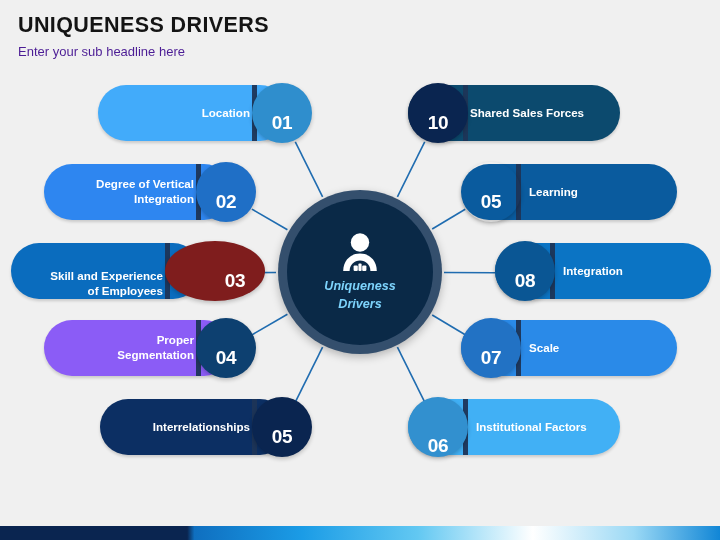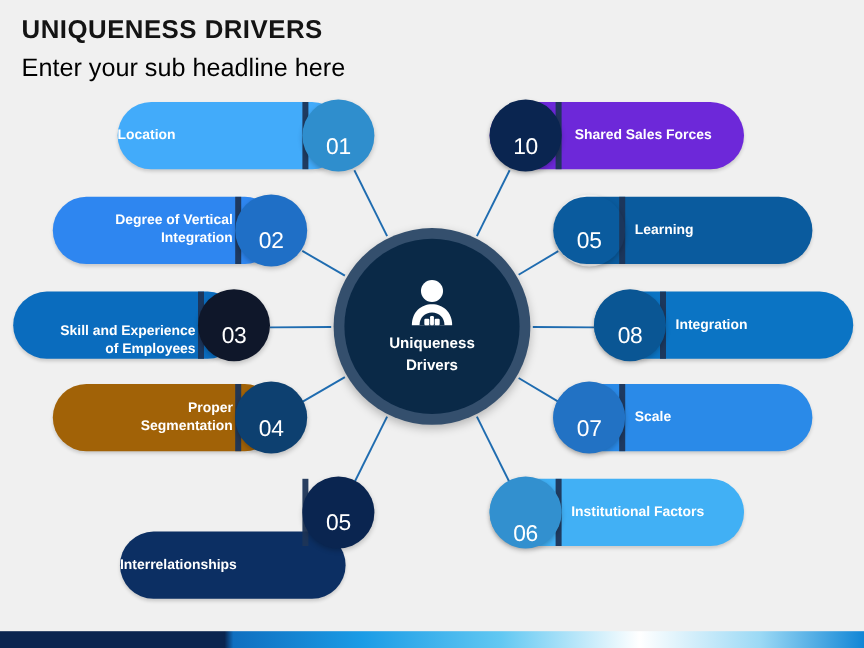--- a/index.html
+++ b/index.html
@@ -33,22 +33,22 @@
   #title {
     font-size: 21.5px;
     font-weight: bold;
     color: #141414;
     letter-spacing: 0.4px;
     line-height: 1.1;
     margin: 0;
     white-space: nowrap;
   }
   #subtitle {
-    font-size: 21px;
-    color: #000000;
+    font-size: 13px;
+    color: #4c1d95;
     font-weight: normal;
     margin: 7px 0 0 0;
     line-height: 1.1;
     white-space: nowrap;
   }
 
   
   #connectors {
     position: absolute;
     left: 0; top: 0;
@@ -97,21 +97,21 @@
     width: 60px;
     height: 60px;
     border-radius: 50%;
     display: flex;
     align-items: center;
     justify-content: center;
     box-shadow: 0 2px 4px rgba(0,0,0,0.22);
   }
   .num-circle span {
     font-size: 19px;
-    font-weight: normal;
+    font-weight: bold;
     color: #ffffff;
     letter-spacing: -0.3px;
     margin-top: 20px;
   }
 
   
   #hub {
     position: absolute;
     left: 278px;
     top: 190px;
@@ -135,24 +135,25 @@
     justify-content: center;
   }
   #hub-icon {
     margin-top: 2px;
     margin-bottom: 6px;
     line-height: 0;
   }
   #hub-text {
     font-size: 12.6px;
     font-weight: bold;
-    color: #ffffff;
+    color: #7dd3fc;
     text-align: center;
     line-height: 1.42;
     white-space: pre-line;
+    font-style: italic;
   }
 
   
   #bottom-bar {
     position: absolute;
     left: 0;
     bottom: 0;
     width: 720px;
     height: 14px;
   }
@@ -176,21 +177,21 @@
         <line x1="322.6" y1="347.2" x2="295.3" y2="402.1"></line>
         <line x1="397.4" y1="196.8" x2="424.7" y2="141.9"></line>
         <line x1="432.2" y1="229.0" x2="465.2" y2="209.3"></line>
         <line x1="444.0" y1="272.5" x2="495.0" y2="272.8"></line>
         <line x1="432.2" y1="315.0" x2="465.2" y2="334.7"></line>
         <line x1="397.4" y1="347.2" x2="424.7" y2="402.1"></line>
       </g>
   </svg>
 
   <div class="pill-row pill-left" style="left:0; top:85px; width:320px;">
-    <div class="pill-body" style="left: 98px; width: 190px; justify-content: flex-start; padding-right: 38px; background: rgb(66, 171, 250);">
+    <div class="pill-body" style="left: 98px; width: 190px; justify-content: flex-end; padding-right: 38px; background: rgb(66, 171, 250);">
       <div class="pill-label">Location</div>
     </div>
     <div class="notch" style="left:252px;"></div>
     <div class="num-circle" style="left: 252px; background: rgb(47, 142, 205);">
       <span>01</span>
     </div>
   </div>
 
   <div class="pill-row pill-left" style="left:0; top:164px; width:320px;">
     <div class="pill-body" style="left: 44px; width: 188px; justify-content: flex-end; padding-right: 38px; background: rgb(46, 134, 240);">
@@ -202,48 +203,48 @@
       <span>02</span>
     </div>
   </div>
 
   <div class="pill-row pill-left" style="left:0; top:243px; width:320px;">
     <div class="pill-body" style="left: 11px; width: 190px; justify-content: flex-end; padding-right: 38px; background: rgb(10, 108, 190); align-items: flex-end;">
       <div class="pill-label">Skill and Experience
 of Employees</div>
     </div>
     <div class="notch" style="left:165px;"></div>
-    <div class="num-circle" style="left: 165px; background: #0f172a;">
+    <div class="num-circle" style="left: 165px; background: #7f1d1d; padding-left: 40px;">
       <span>03</span>
     </div>
   </div>
 
   <div class="pill-row pill-left" style="left:0; top:320px; width:320px;">
-    <div class="pill-body" style="left: 44px; width: 188px; justify-content: flex-end; padding-right: 38px; background: #a16207;">
+    <div class="pill-body" style="left: 44px; width: 188px; justify-content: flex-end; padding-right: 38px; background: #8b5cf6;">
       <div class="pill-label">Proper
 Segmentation</div>
     </div>
     <div class="notch" style="left:196px;"></div>
     <div class="num-circle" style="left: 196px; background: rgb(13, 64, 112);">
       <span>04</span>
     </div>
   </div>
 
   <div class="pill-row pill-left" style="left:0; top:399px; width:320px;">
-    <div class="pill-body" style="left: 100px; width: 188px; justify-content: flex-start; padding-right: 38px; background: rgb(12, 47, 99); margin-top: 44px;">
+    <div class="pill-body" style="left: 100px; width: 188px; justify-content: flex-end; padding-right: 38px; background: rgb(12, 47, 99);">
       <div class="pill-label">Interrelationships</div>
     </div>
     <div class="notch" style="left:252px;"></div>
     <div class="num-circle" style="left: 252px; background: rgb(10, 37, 80);">
       <span>05</span>
     </div>
   </div>
 
   <div class="pill-row pill-right" style="left:0; top:85px; width:720px;">
-    <div class="pill-body" style="left: 408px; width: 212px; justify-content: center; padding-left: 62px; padding-right: 18px; background: #6d28d9;">
+    <div class="pill-body" style="left: 408px; width: 212px; justify-content: flex-start; padding-left: 62px; padding-right: 18px; background: #0c4a6e;">
       <div class="pill-label">Shared Sales Forces</div>
     </div>
     <div class="notch" style="left:463px;"></div>
     <div class="num-circle" style="left: 408px; background: rgb(10, 37, 80);">
       <span>10</span>
     </div>
   </div>
 
   <div class="pill-row pill-right" style="left:0; top:164px; width:720px;">
     <div class="pill-body" style="left: 461px; width: 216px; justify-content: flex-start; padding-left: 68px; background: rgb(10, 91, 158);">

